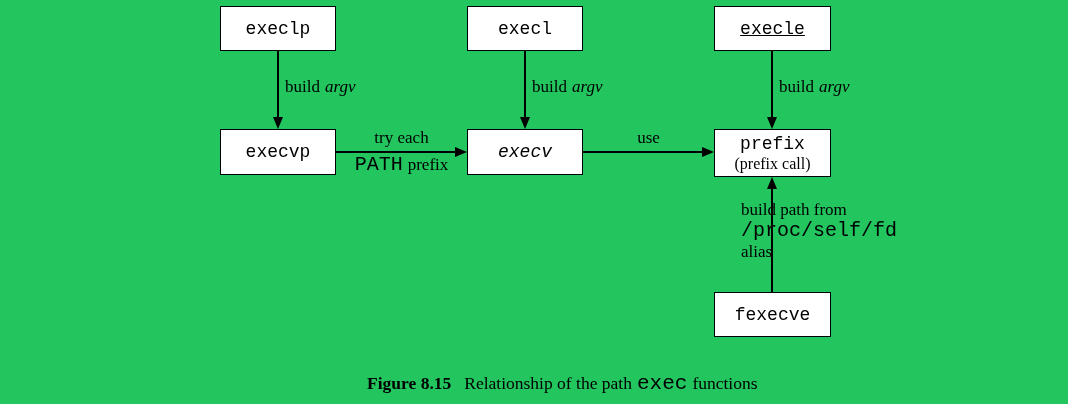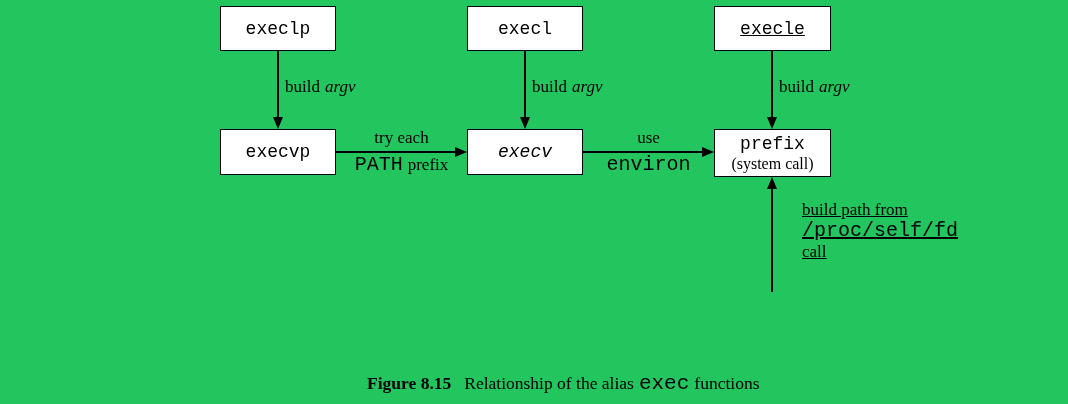--- a/index.html
+++ b/index.html
@@ -71,21 +71,21 @@
   .it { font-style: italic; }
   .it, .sp { margin-left: 5px; }
   .ctr { text-align: center; white-space: nowrap; }
   #lbl-argv-1 { left: 285px; top: 77px; }
   #lbl-argv-2 { left: 532px; top: 77px; }
   #lbl-argv-3 { left: 779px; top: 77px; }
   #lbl-tryeach    { left: 336px; width: 131px; top: 128px; }
   #lbl-pathprefix { left: 336px; width: 131px; top: 155px; }
   #lbl-use        { left: 583px; width: 131px; top: 128px; }
   #lbl-environ    { left: 583px; width: 131px; top: 155px; }
-  #lbl-buildpath  { left: 802px; top: 199px; line-height: 21px; text-decoration: underline; }
+  #lbl-buildpath  { left: 741px; top: 199px; line-height: 21px; }
   #lbl-buildpath span { display: block; }
   
   .caption {
     position: absolute;
     left: 367px; top: 372px;
     font-family: "Liberation Serif", "DejaVu Serif", serif;
     font-size: 17.5px;
     white-space: nowrap;
     color: #000000;
   }
@@ -108,23 +108,26 @@
   </div>
 
   <div class="box" id="box-execvp">
     <span>execvp</span>
   </div>
   <div class="box" id="box-execv">
     <span>execv</span>
   </div>
   <div class="box" id="box-execve">
     <span>prefix</span>
-    <span class="sub">(system call)</span>
+    <span class="sub">(prefix call)</span>
   </div>
 
+  <div class="box" id="box-fexecve">
+    <span>fexecve</span>
+  </div>
 
   <div class="vline" id="ln-execlp-execvp"></div>
   <div class="head down" id="hd-execlp-execvp"></div>
   <div class="vline" id="ln-execl-execv"></div>
   <div class="head down" id="hd-execl-execv"></div>
   <div class="vline" id="ln-execle-execve"></div>
   <div class="head down" id="hd-execle-execve"></div>
 
   <div class="vline" id="ln-fexecve-execve"></div>
   <div class="head up" id="hd-fexecve-execve"></div>
@@ -143,27 +146,24 @@
   <div class="lbl" id="lbl-argv-3">
     <span>build</span><span class="it">argv</span>
   </div>
 
   <div class="lbl ctr" id="lbl-tryeach">try each</div>
   <div class="lbl ctr" id="lbl-pathprefix">
     <span class="code">PATH</span><span class="sp">prefix</span>
   </div>
 
   <div class="lbl ctr" id="lbl-use">use</div>
-  <div class="lbl ctr" id="lbl-environ">
-    <span class="code">environ</span>
-  </div>
 
   <div class="lbl" id="lbl-buildpath">
     <span>build path from</span>
     <span class="code">/proc/self/fd</span>
-    <span>call</span>
+    <span>alias</span>
   </div>
 
   <div class="caption">
-    <span class="figno">Figure 8.15</span><span>Relationship of the alias</span><span class="code">exec</span><span>functions</span>
+    <span class="figno">Figure 8.15</span><span>Relationship of the path</span><span class="code">exec</span><span>functions</span>
   </div>
 
 </div>
 
 </body></html>

